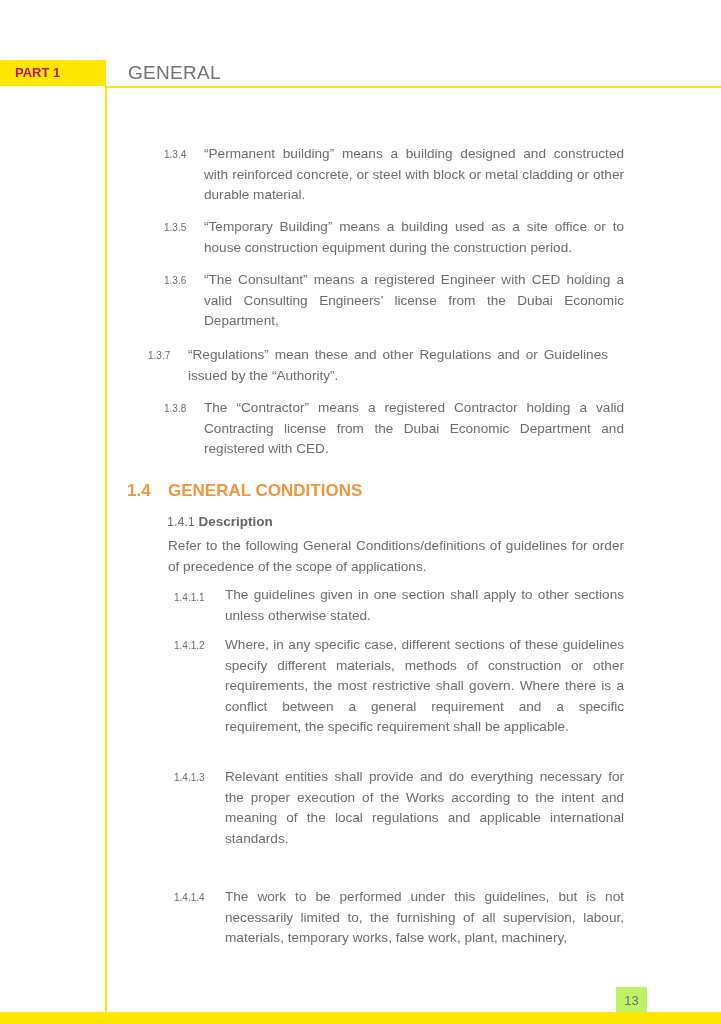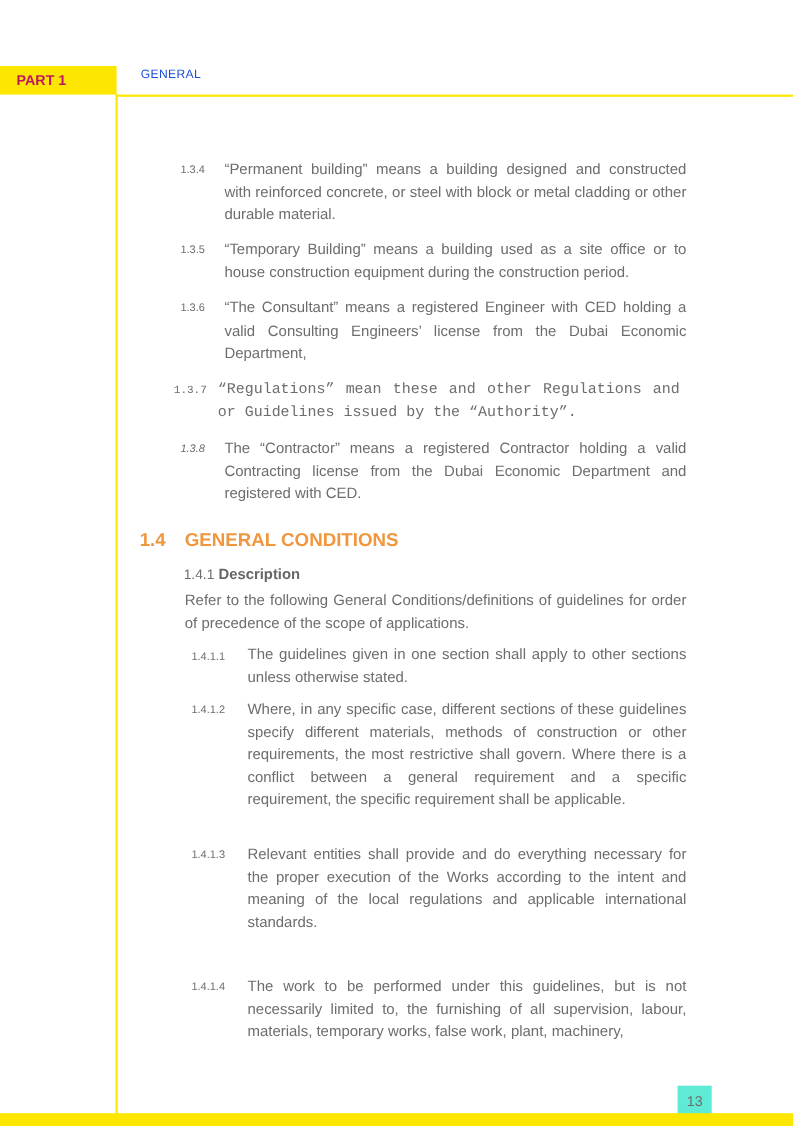--- a/index.html
+++ b/index.html
@@ -1,23 +1,23 @@
 <!DOCTYPE html>
 <html><head>
 <meta charset="utf-8">
 <style>
   html,body{margin:0;padding:0;background:#fff;}
   body{width:721px;height:1024px;position:relative;overflow:hidden;font-family:"Liberation Sans",sans-serif;color:#6d6d6d;}
   .part-tab{position:absolute;left:0;top:60px;width:106px;height:26px;background:#fde600;}
   .part-tab span{position:absolute;left:15px;top:5px;font-size:13px;font-weight:bold;color:#be185d;}
-  .section-title{position:absolute;left:128px;top:62px;font-size:11px;color:#1d4ed8;letter-spacing:0.3px;}
+  .section-title{position:absolute;left:128px;top:62px;font-size:19px;color:#737373;letter-spacing:0.3px;}
   .top-rule{position:absolute;left:106px;top:86px;width:615px;height:2px;background:#fde600;}
   .side-rule{position:absolute;left:105px;top:86px;width:2px;height:930px;background:#fde600;}
   .bottom-band{position:absolute;left:0;top:1012px;width:721px;height:12px;background:#fde600;}
-  .page-num{position:absolute;left:616px;top:987px;width:31px;height:26px;background:#5eead4;font-size:13px;color:#6f6f6f;text-align:center;line-height:28px;}
+  .page-num{position:absolute;left:616px;top:987px;width:31px;height:26px;background:#bef264;font-size:13px;color:#6f6f6f;text-align:center;line-height:28px;}
   .item{position:absolute;font-size:13.6px;line-height:20.6px;text-align:justify;}
   .num{position:absolute;white-space:nowrap;font-size:10px;}
   .txt{text-align:justify;}
   .h14{position:absolute;left:127px;top:481px;font-size:17px;font-weight:bold;color:#f0963c;}
   .h14 .t{position:absolute;left:41px;white-space:nowrap;}
   .h141{position:absolute;left:167px;top:514px;font-size:13.5px;}
   .h141 b{color:#666;}
 </style>
 </head>
 <body>
@@ -34,26 +34,26 @@
   <div class="txt">“Permanent building” means a building designed and constructed with reinforced concrete, or steel with block or metal cladding or other durable material.</div>
 </div>
 <div class="item" style="left:204px;top:217px;width:420px;">
   <span class="num" style="left:-40px;top:1px;">1.3.5</span>
   <div class="txt">“Temporary Building” means a building used as a site office or to house construction equipment during the construction period.</div>
 </div>
 <div class="item" style="left:204px;top:270px;width:420px;">
   <span class="num" style="left:-40px;top:1px;">1.3.6</span>
   <div class="txt">“The Consultant” means a registered Engineer with CED holding a valid Consulting Engineers’ license from the Dubai Economic Department,</div>
 </div>
-<div class="item" style="left:198px;top:345px;width:420px;font-family:Liberation Mono, monospace;">
+<div class="item" style="left:188px;top:345px;width:420px;">
   <span class="num" style="left:-40px;top:1px;">1.3.7</span>
   <div class="txt">“Regulations” mean these and other Regulations and or Guidelines issued by the “Authority”.</div>
 </div>
 <div class="item" style="left:204px;top:398px;width:420px;">
-  <span class="num" style="left:-40px;top:1px;font-style:italic;">1.3.8</span>
+  <span class="num" style="left:-40px;top:1px;">1.3.8</span>
   <div class="txt">The “Contractor” means a registered Contractor holding a valid Contracting license from the Dubai Economic Department and registered with CED.</div>
 </div>
 
 <div class="h14">
   <span>1.4</span>
   <span class="t">GENERAL CONDITIONS</span>
 </div>
 
 <div class="h141">
   <span style="font-size:12.5px;">1.4.1</span>

